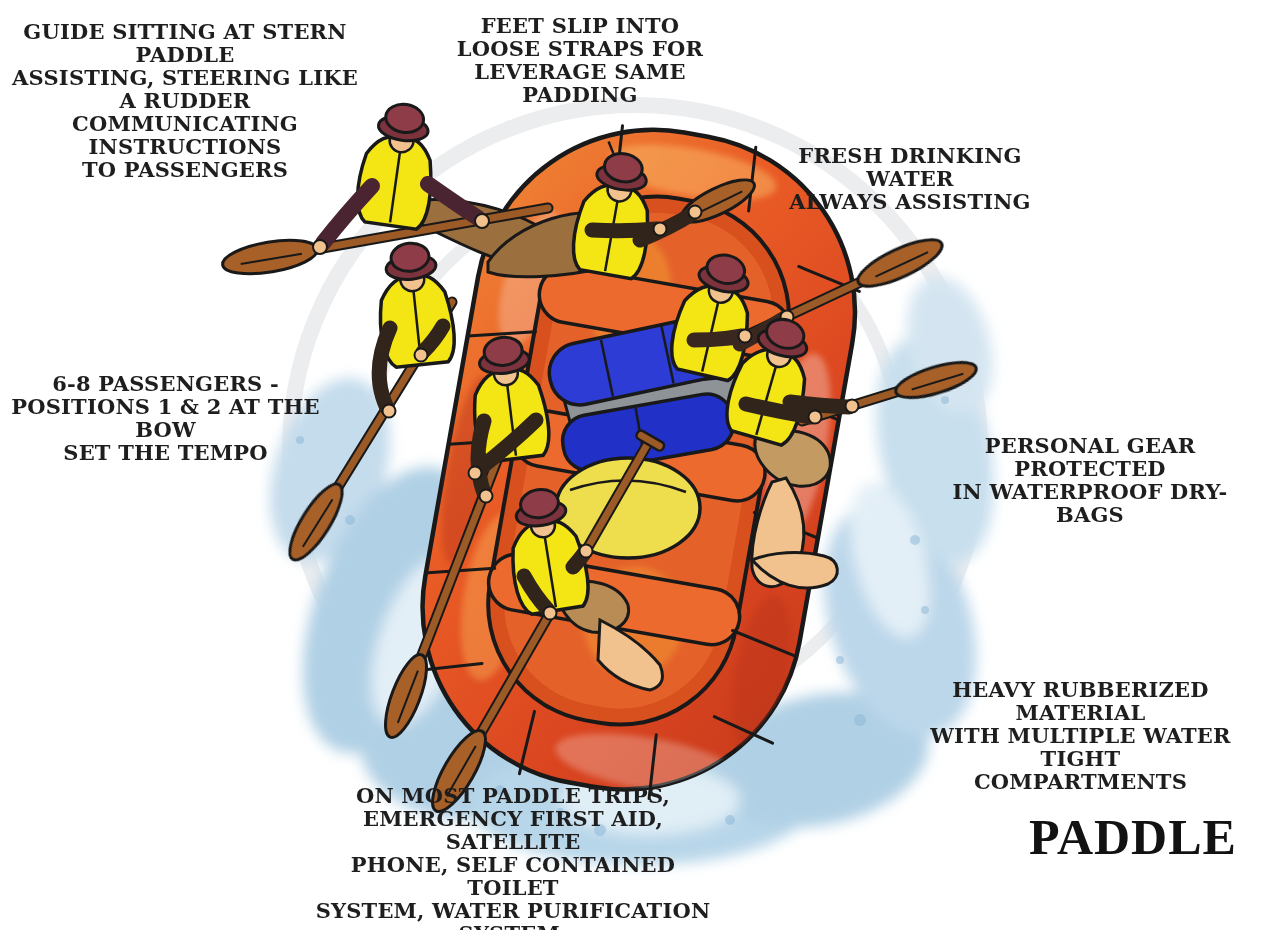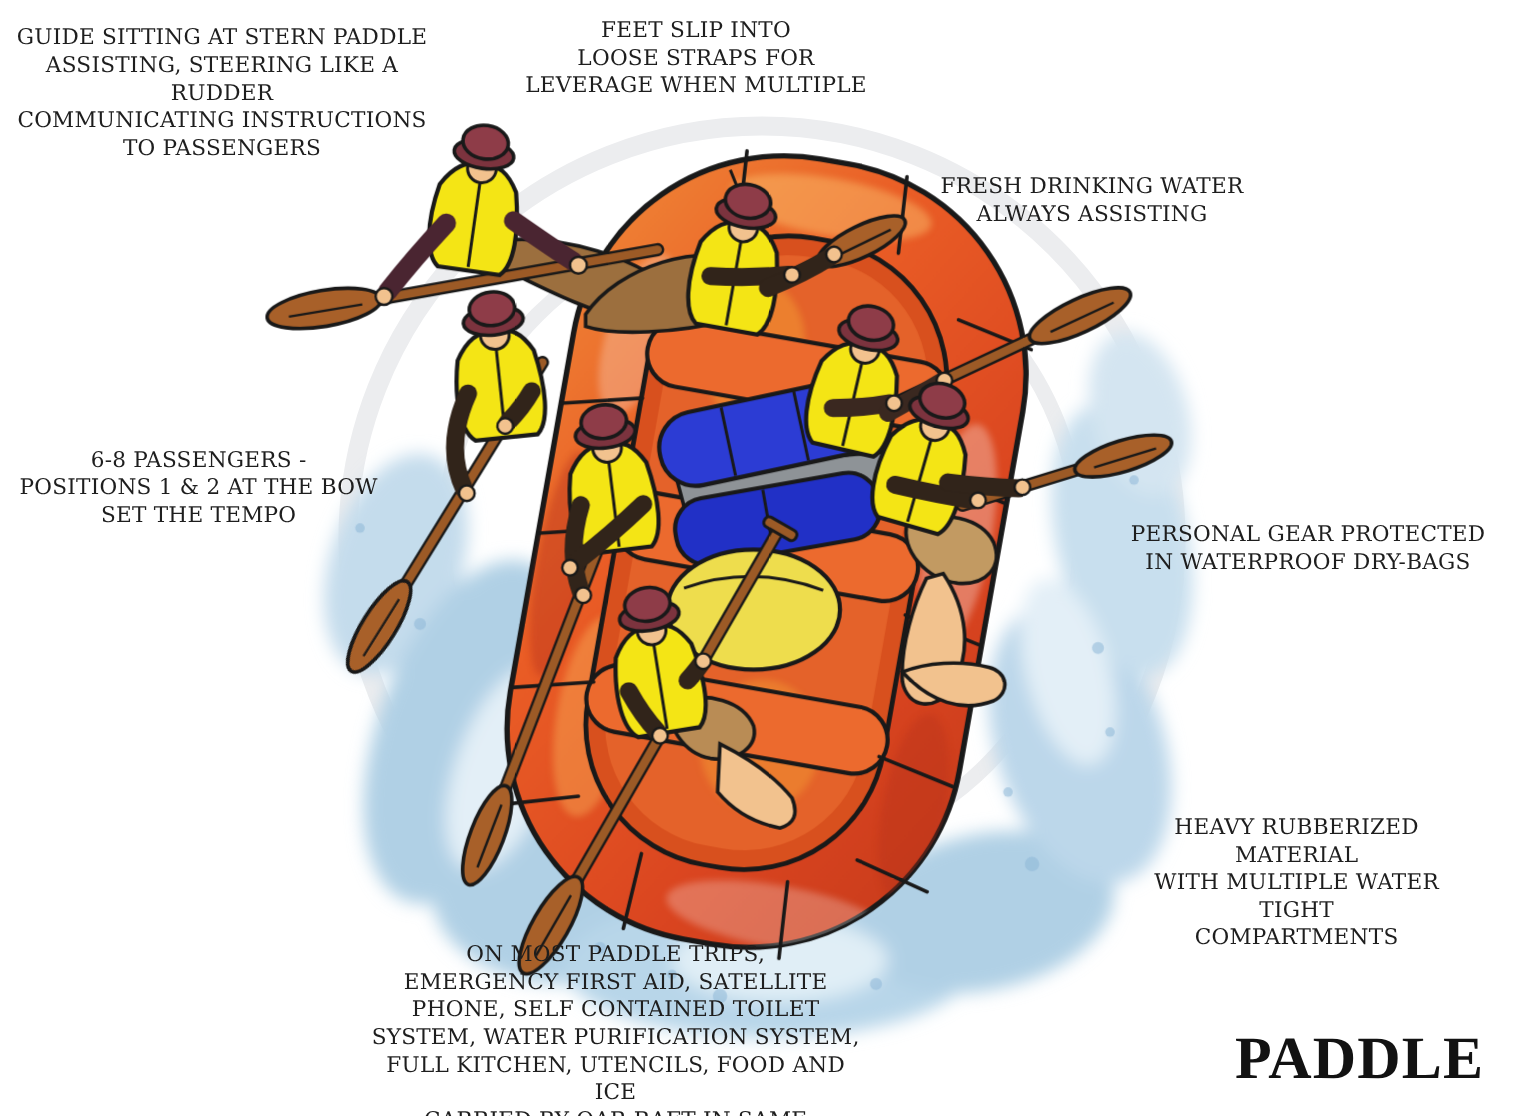--- a/index.html
+++ b/index.html
@@ -7,34 +7,34 @@
     --sleeve:#31241a; --wood:#9c5a26; --blade:#a86029; --ink:#191919;
   }
   html,body{margin:0;padding:0;}
   body{
     width:1280px;height:930px;position:relative;overflow:hidden;
     background:#ffffff;font-family:"DejaVu Serif",serif;
   }
   .stage{position:absolute;inset:0;}
   svg.illo{position:absolute;left:0;top:0;width:1280px;height:930px;}
   .label{
-    position:absolute;font-weight:400;color:#1e1e1e;text-align:center;
-    white-space:pre-line;font-size:18px;line-height:23px;letter-spacing:.2px;
+    position:absolute;font-weight:700;color:#1e1e1e;text-align:center;
+    white-space:pre-line;font-size:21px;line-height:23px;letter-spacing:.2px;
   }
   #label-guide{left:5px;top:20px;width:360px;}
   #label-feet{left:435px;top:14px;width:290px;}
   #label-water{left:765px;top:144px;width:290px;}
   #label-passengers{left:8px;top:372px;width:315px;}
   #label-gear{left:940px;top:434px;width:300px;}
   #label-material{left:928px;top:678px;width:305px;}
   #label-logistics{left:308px;top:784px;width:410px;}
   .big-title{
     position:absolute;left:1028px;top:808px;width:210px;text-align:center;
     font-family:"Liberation Serif",serif;font-weight:700;font-size:50px;
-    color:#121212;letter-spacing:1px;margin-top:44px;
+    color:#121212;letter-spacing:1px;
   }
 </style>
 </head>
 <body>
 
 <div class="stage">
 
 <svg class="illo" viewBox="0 0 1280 930" aria-hidden="true">
   <defs>
     <linearGradient id="tubeG" x1="0" y1="0" x2="1" y2="1">
@@ -270,21 +270,21 @@
     <circle cx="550" cy="613" r="6.5" fill="var(--skin)" stroke="var(--ink)" stroke-width="2"></circle>
   </g>
 </svg>
 
   <div class="label" id="label-guide">GUIDE SITTING AT STERN PADDLE
 ASSISTING, STEERING LIKE A RUDDER
 COMMUNICATING INSTRUCTIONS
 TO PASSENGERS</div>
   <div class="label" id="label-feet">FEET SLIP INTO
 LOOSE STRAPS FOR
-LEVERAGE WHEN MULTIPLE</div>
+LEVERAGE SAME PADDING</div>
   <div class="label" id="label-water">FRESH DRINKING WATER
 ALWAYS ASSISTING</div>
   <div class="label" id="label-passengers">6-8 PASSENGERS -
 POSITIONS 1 &amp; 2 AT THE BOW
 SET THE TEMPO</div>
   <div class="label" id="label-gear">PERSONAL GEAR PROTECTED
 IN WATERPROOF DRY-BAGS</div>
   <div class="label" id="label-material">HEAVY RUBBERIZED MATERIAL
 WITH MULTIPLE WATER TIGHT
 COMPARTMENTS</div>

